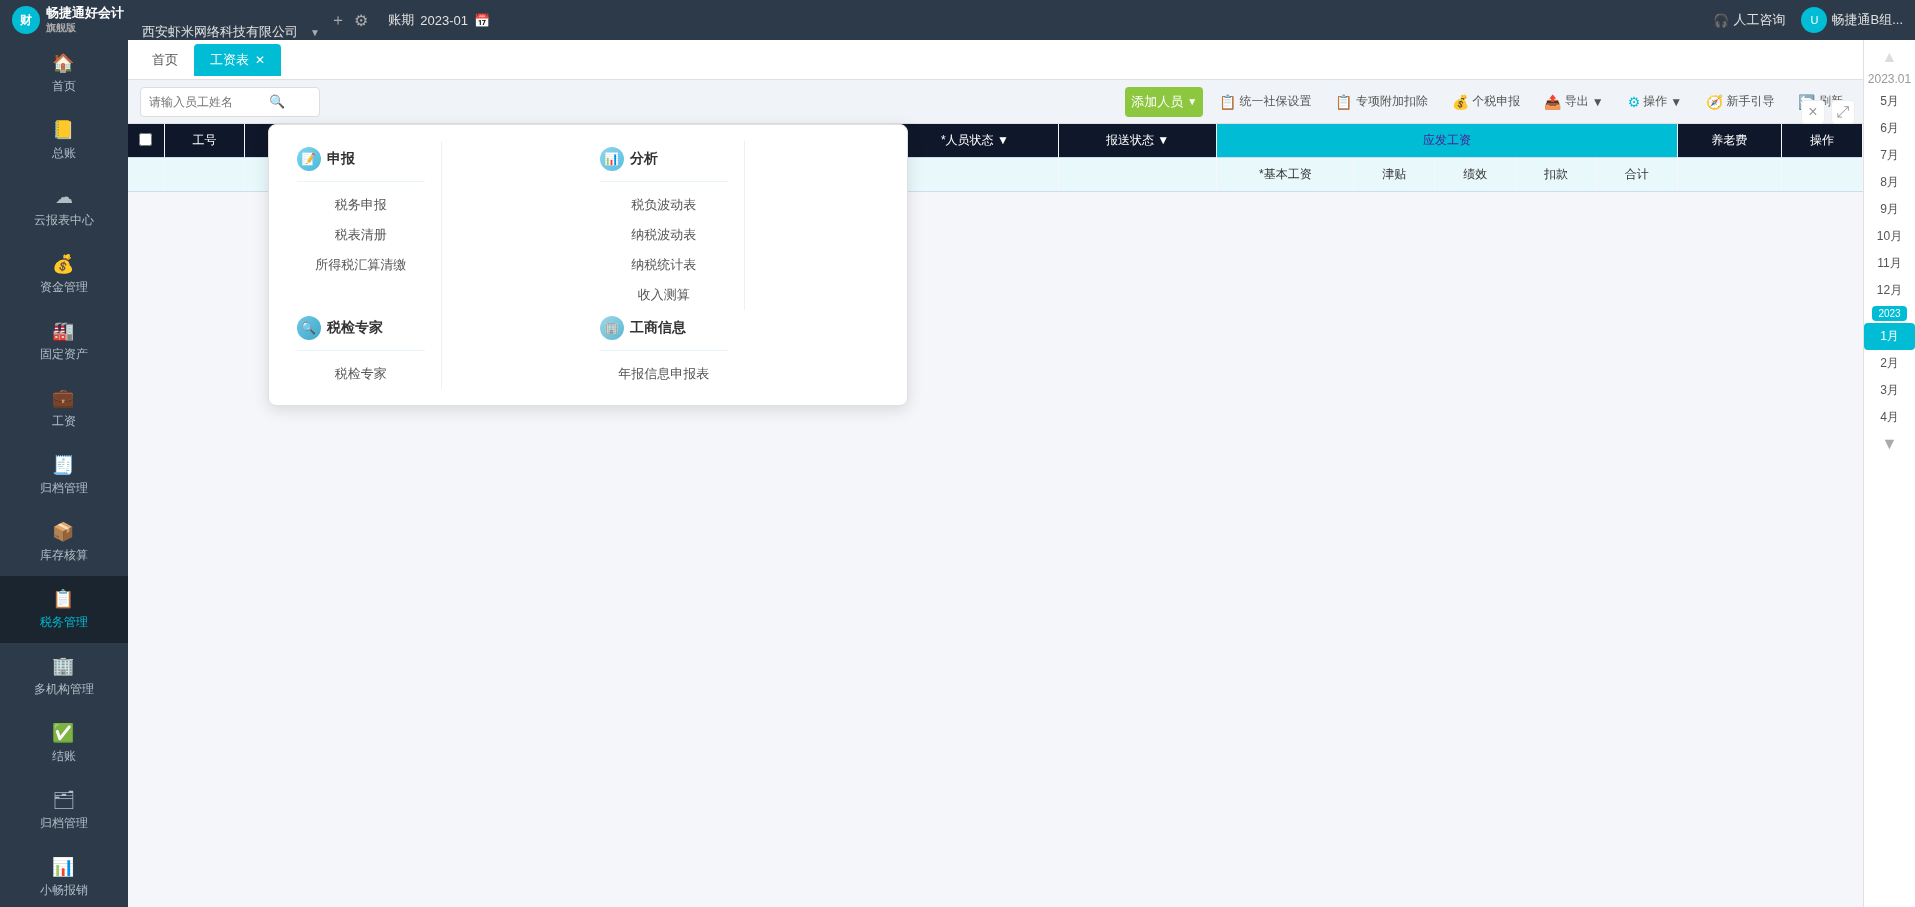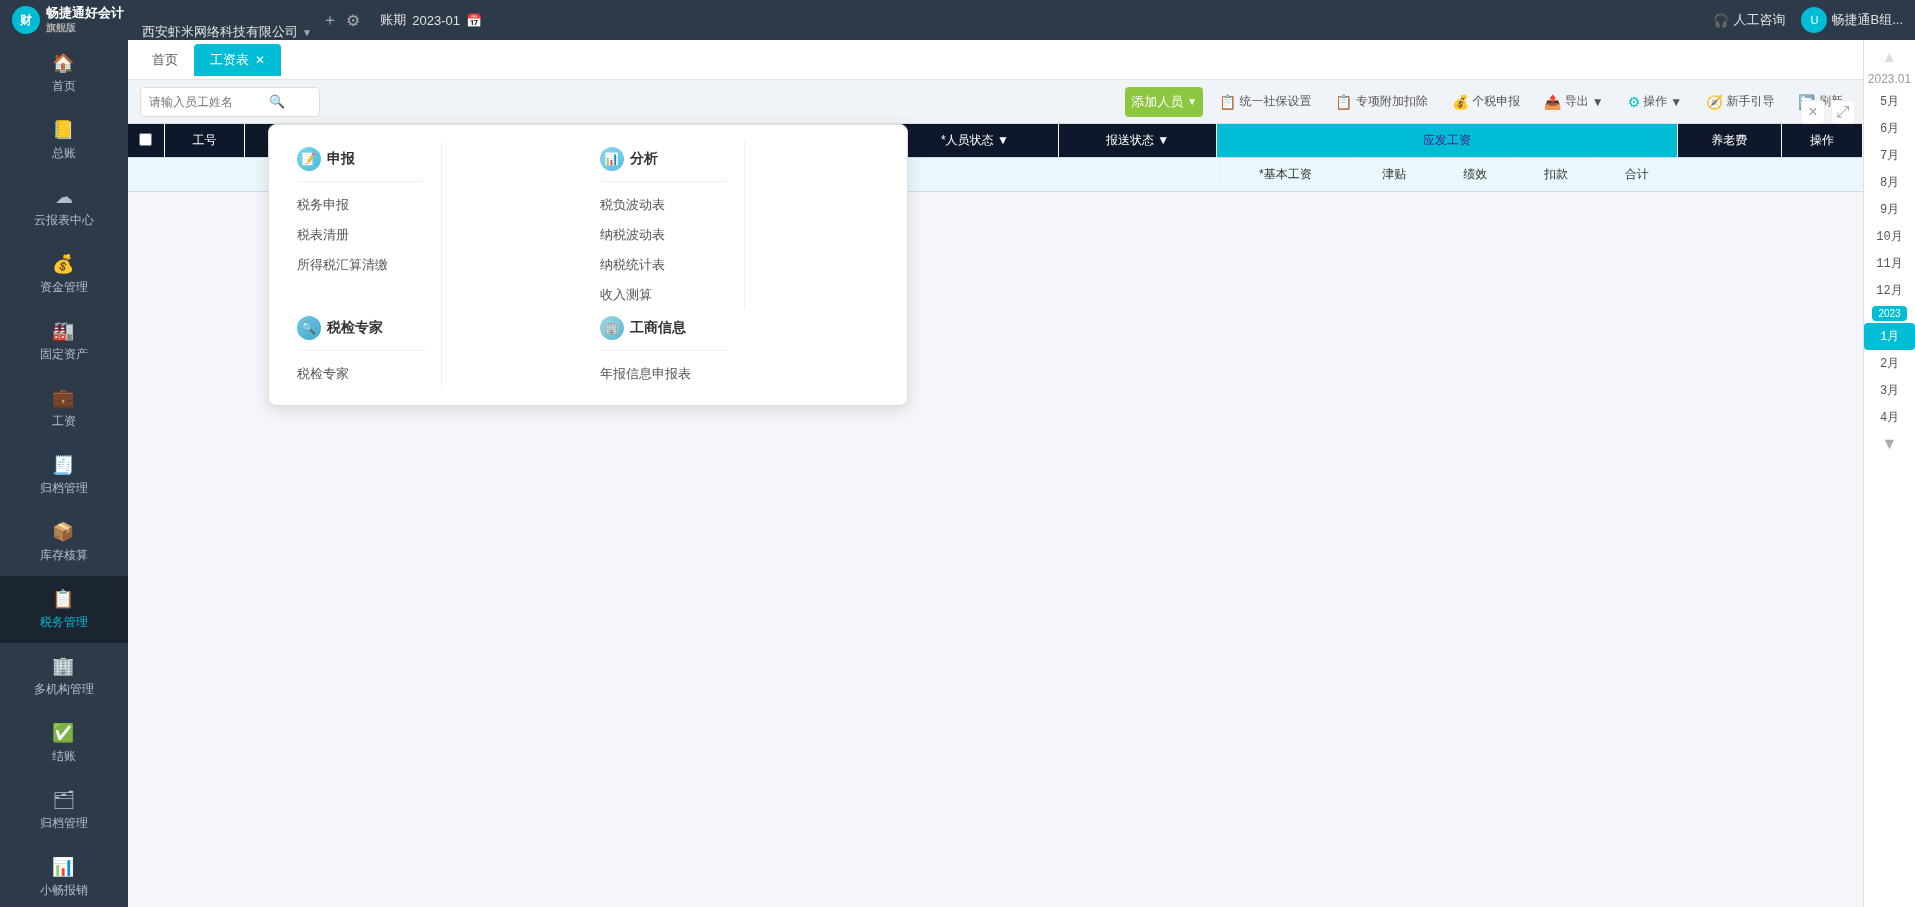--- a/index.html
+++ b/index.html
@@ -28,21 +28,21 @@
     .logo-icon {
       width: 28px; height: 28px;
       background: #00bcd4;
       border-radius: 50%;
       display: flex; align-items: center; justify-content: center;
       color: #fff; font-size: 12px;
     }
     .logo-text { color: #fff; font-size: 13px; line-height: 1.2; }
     .logo-sub { color: #aaa; font-size: 10px; }
     .top-bar-company {
-      display: flex; align-items: center; gap: 4px;
+      display: flex; align-items: center; gap: 12px;
       color: #e0e0e0; font-size: 13px; margin-left: 10px;
       cursor: pointer;
       margin-top: 24px;
     }
     .top-bar-company .arrow { color: #aaa; font-size: 10px; }
     .top-bar-period {
       color: #e0e0e0; font-size: 13px; margin-left: 20px; display: flex; align-items: center; gap: 6px;
     }
     .top-bar-actions {
       margin-left: auto;
@@ -188,21 +188,21 @@
       padding: 4px 0;
       overflow-y: auto;
       flex-shrink: 0;
     }
     .rs-year-badge {
       background: #00bcd4; color: #fff; font-size: 10px; padding: 2px 6px;
       border-radius: 4px; margin: 2px 0;
     }
     .rs-month-item {
       font-size: 12px; color: #555; padding: 5px 0; width: 100%;
-      text-align: center; cursor: pointer; font-family: Liberation Mono, monospace;
+      text-align: center; cursor: pointer;
     }
     .rs-month-item.active { background: #00bcd4; color: #fff; border-radius: 4px; }
     .rs-nav-btn {
       font-size: 16px; color: #aaa; cursor: pointer; padding: 4px;
     }
     .rs-nav-btn.disabled { color: #ddd; }
 
     
     .dropdown-menu {
       position: absolute;
@@ -236,21 +236,21 @@
       background: linear-gradient(135deg, #8ed4f0, #5abfe0);
     }
     .menu-section-title.expert .menu-section-icon {
       background: linear-gradient(135deg, #6ec8e8, #40a8c8);
     }
     .menu-section-title.biz .menu-section-icon {
       background: linear-gradient(135deg, #9dd8e8, #5ab8d0);
     }
     .menu-item {
       display: block; padding: 6px 0; font-size: 13px; color: #555;
-      cursor: pointer; border-radius: 4px;
+      cursor: pointer; border-radius: 4px; text-align: center;
     }
     .section-divider {
       width: 1px; background: #f0f0f0; margin: 0 4px;
     }
 
     
     ::-webkit-scrollbar { width: 6px; height: 6px; }
     ::-webkit-scrollbar-thumb { background: #ccc; border-radius: 3px; }
     ::-webkit-scrollbar-track { background: #f5f5f5; }
 

